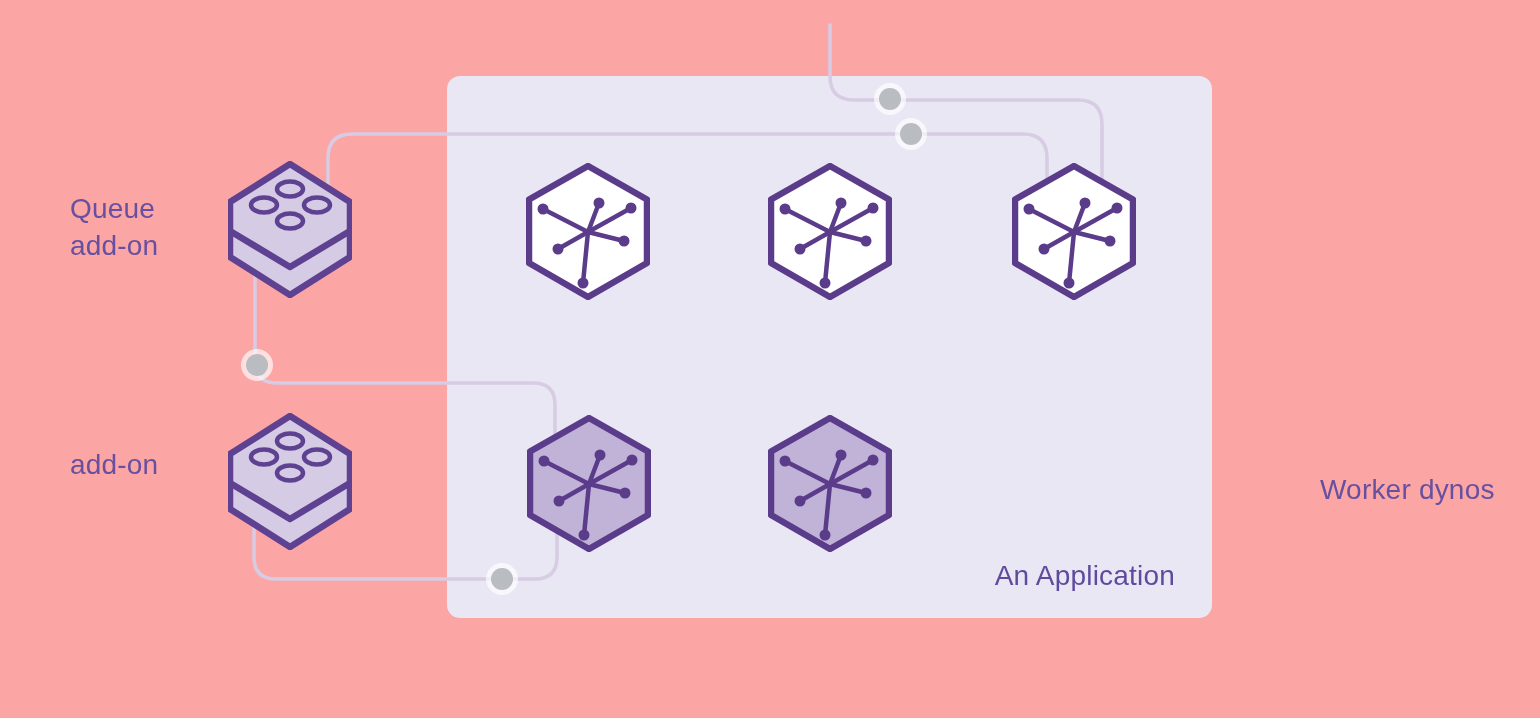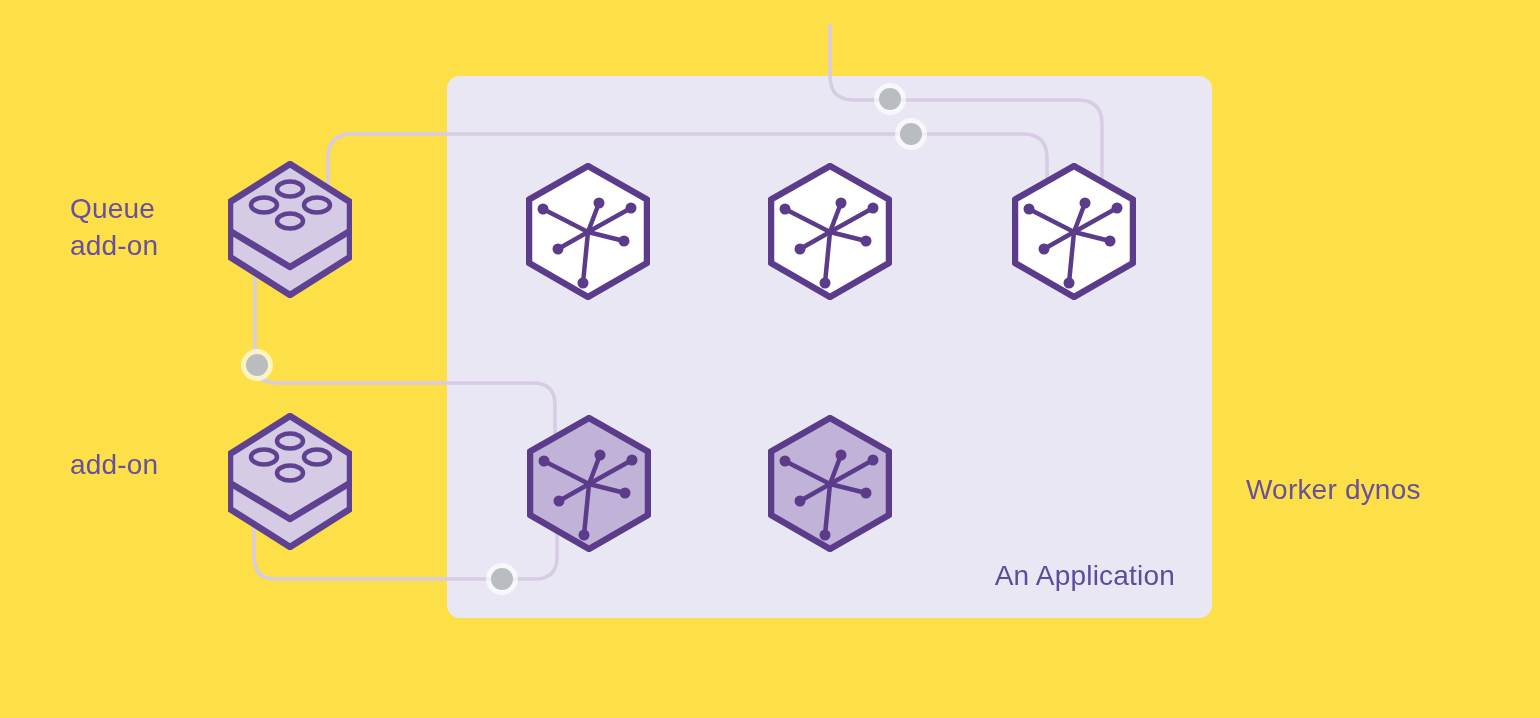--- a/index.html
+++ b/index.html
@@ -1,18 +1,18 @@
 <!DOCTYPE html>
 <html><head>
 <meta charset="utf-8">
 <style>
   html,body{margin:0;padding:0;background:#ffffff;}
   .canvas{
     position:relative;width:1540px;height:718px;overflow:hidden;
-    background:#fde047;
+    background:#fca5a5;
     font-family:"Liberation Sans","DejaVu Sans",sans-serif;
   }
   .panel{
     position:absolute;left:447px;top:76px;width:765px;height:542px;
     background:#eae7f4;border-radius:13px;
   }
   .connectors{position:absolute;left:0;top:0;width:1540px;height:718px;}
   .connector-path{fill:none;stroke:#d7cce4;stroke-width:3.5;stroke-linecap:round;}
   .flow-dot-halo{fill:rgba(255,255,255,0.65);}
   .flow-dot{fill:#b9bcc1;}
@@ -32,21 +32,21 @@
   .addon-body{fill:#d5cbe5;stroke:#5e4190;stroke-width:6.5;stroke-linejoin:round;}
   .addon-band{fill:none;stroke:#5e4190;stroke-width:6.5;stroke-linejoin:round;stroke-linecap:round;}
   .addon-stud{fill:none;stroke:#5e4190;stroke-width:4.5;}
   .label{
     position:absolute;color:#67509f;font-size:28px;line-height:37px;
     letter-spacing:0.2px;white-space:nowrap;
   }
   .label-queue{left:70px;top:190px;}
   .label-database{left:70px;top:446px;}
   .label-web{left:1267px;top:213px;}
-  .label-worker{left:1246px;top:471px;}
+  .label-worker{left:1320px;top:471px;}
   .label-application{right:365px;top:557px;text-align:right;color:#5f4b9e;}
   .defs-holder{position:absolute;width:0;height:0;overflow:hidden;}
 </style>
 </head>
 <body>
 
 <svg class="defs-holder" aria-hidden="true">
   <defs>
     <symbol id="sym-dyno" viewBox="0 0 124 137">
       <path class="hex-body" d="M62 3 L121 36.5 L121 100 L62 134 L3 100 L3 36.5 Z"></path>

